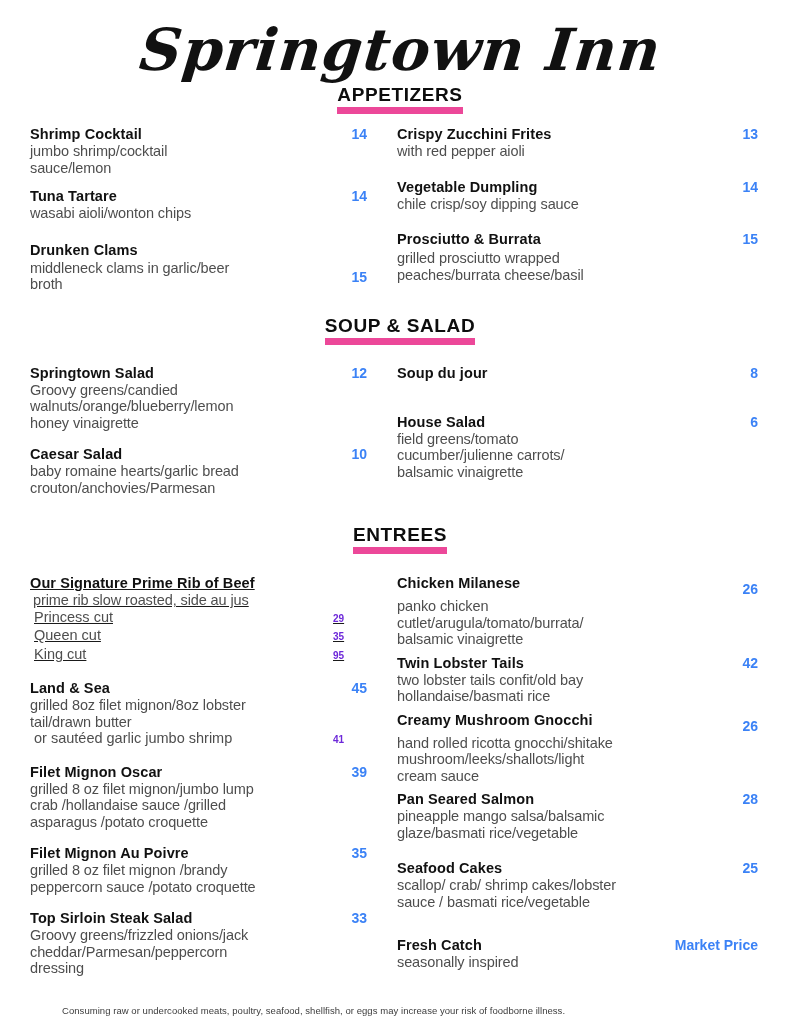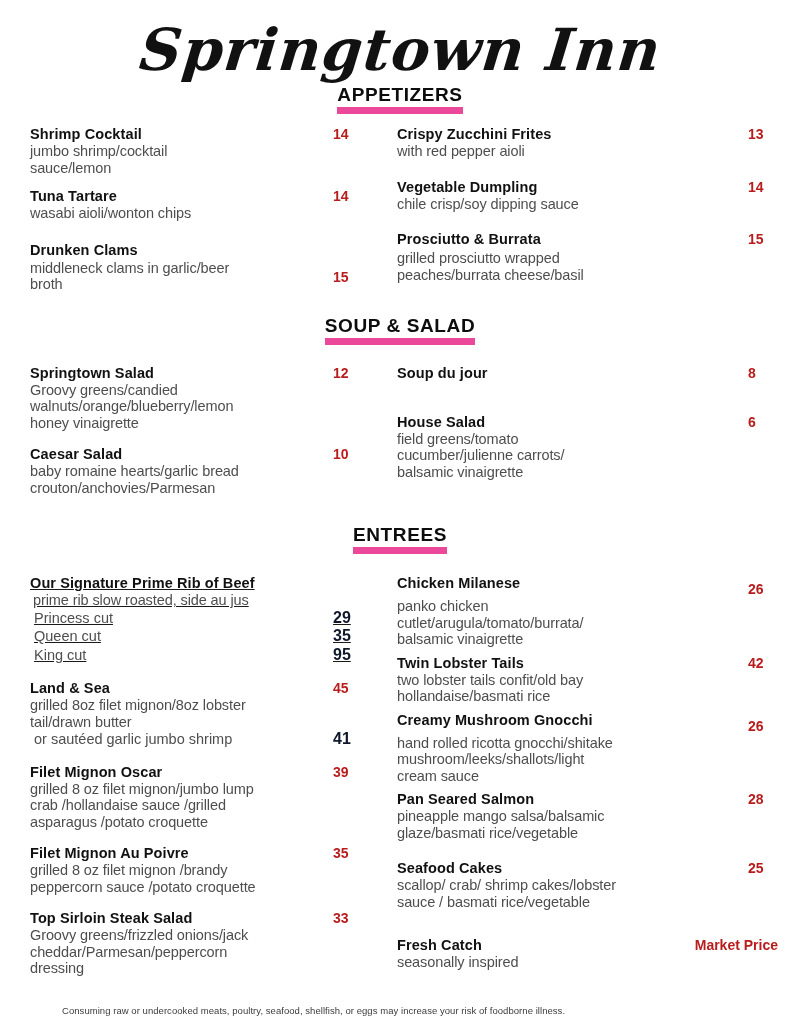--- a/index.html
+++ b/index.html
@@ -68,21 +68,21 @@
     box-sizing: border-box;
   }
   .col-left {
     width: 375px;
     padding-left: 30px;
     padding-right: 8px;
   }
   .col-right {
     width: 425px;
     padding-left: 22px;
-    padding-right: 22px;
+    padding-right: 42px;
   }
 
   
   .item {
     position: relative;
   }
   .item-row {
     display: flex;
     align-items: flex-start;
     justify-content: space-between;
@@ -91,24 +91,24 @@
     font-size: 14.5px;
     font-weight: 700;
     color: #111111;
     line-height: 18px;
     letter-spacing: 0.1px;
     white-space: nowrap;
   }
   .item-price {
     font-size: 14px;
     font-weight: 700;
-    color: #b91c1c;
+    color: #3b82f6;
     line-height: 18px;
     white-space: nowrap;
-    text-align: left;
+    text-align: right;
     flex: 0 0 auto;
   }
   .item-desc {
     font-size: 14.5px;
     font-weight: 400;
     color: #4e4e4e;
     line-height: 16.5px;
     letter-spacing: -0.1px;
     white-space: pre-line;
   }
@@ -118,22 +118,22 @@
     display: flex;
     justify-content: space-between;
     align-items: baseline;
     font-size: 14.5px;
     color: #4e4e4e;
     line-height: 17.5px;
     padding-left: 4px;
   }
   .suboption .sub-price {
     font-weight: 700;
-    color: #0f172a;
-    font-size: 16px;
+    color: #6d28d9;
+    font-size: 10px;
   }
 
   
   .pcol-left .item-price,
   .pcol-left .sub-price { min-width: 34px; }
   .pcol-right .item-price { min-width: 30px; }
 
   
   .footer {
     position: absolute;

